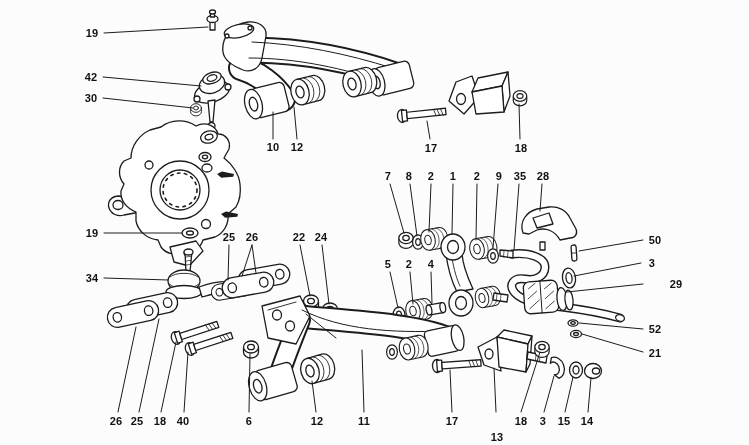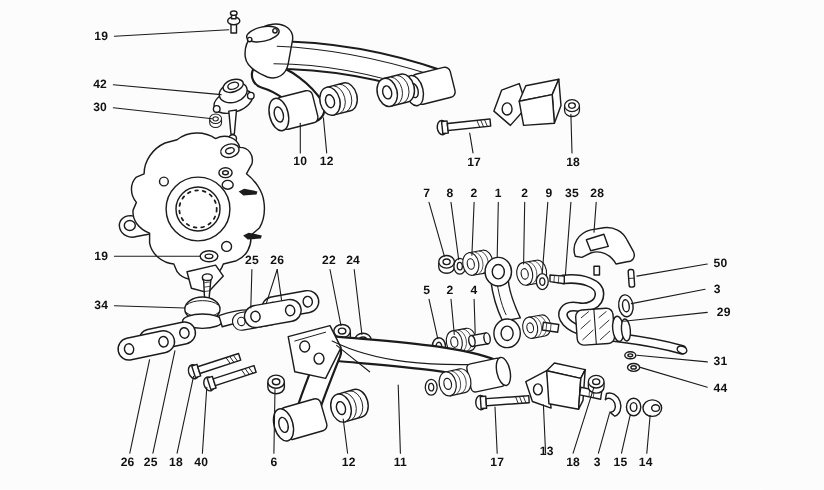--- a/index.html
+++ b/index.html
@@ -326,33 +326,33 @@
   <span class="callout" style="left:453px;top:176px">1</span>
   <span class="callout" style="left:477px;top:176px">2</span>
   <span class="callout" style="left:499px;top:176px">9</span>
   <span class="callout" style="left:520px;top:176px">35</span>
   <span class="callout" style="left:543px;top:176px">28</span>
   <span class="callout" style="left:388px;top:264px">5</span>
   <span class="callout" style="left:409px;top:264px">2</span>
   <span class="callout" style="left:431px;top:264px">4</span>
   <span class="callout" style="left:655px;top:240px">50</span>
   <span class="callout" style="left:652px;top:263px">3</span>
-  <span class="callout" style="left:658px;top:284px">29</span>
-  <span class="callout" style="left:655px;top:329px">31</span>
-  <span class="callout" style="left:655px;top:353px">44</span>
+  <span class="callout" style="left:676px;top:284px">29</span>
+  <span class="callout" style="left:655px;top:329px">52</span>
+  <span class="callout" style="left:655px;top:353px">21</span>
   <span class="callout" style="left:229px;top:237px">25</span>
   <span class="callout" style="left:252px;top:237px">26</span>
   <span class="callout" style="left:299px;top:237px">22</span>
   <span class="callout" style="left:321px;top:237px">24</span>
   <span class="callout" style="left:116px;top:421px">26</span>
   <span class="callout" style="left:137px;top:421px">25</span>
   <span class="callout" style="left:160px;top:421px">18</span>
   <span class="callout" style="left:183px;top:421px">40</span>
   <span class="callout" style="left:249px;top:421px">6</span>
   <span class="callout" style="left:317px;top:421px">12</span>
   <span class="callout" style="left:364px;top:421px">11</span>
   <span class="callout" style="left:452px;top:421px">17</span>
-  <span class="callout" style="left:497px;top:411px">13</span>
+  <span class="callout" style="left:497px;top:437px">13</span>
   <span class="callout" style="left:521px;top:421px">18</span>
   <span class="callout" style="left:543px;top:421px">3</span>
   <span class="callout" style="left:564px;top:421px">15</span>
   <span class="callout" style="left:587px;top:421px">14</span>
 </div>
 
 </body></html>

